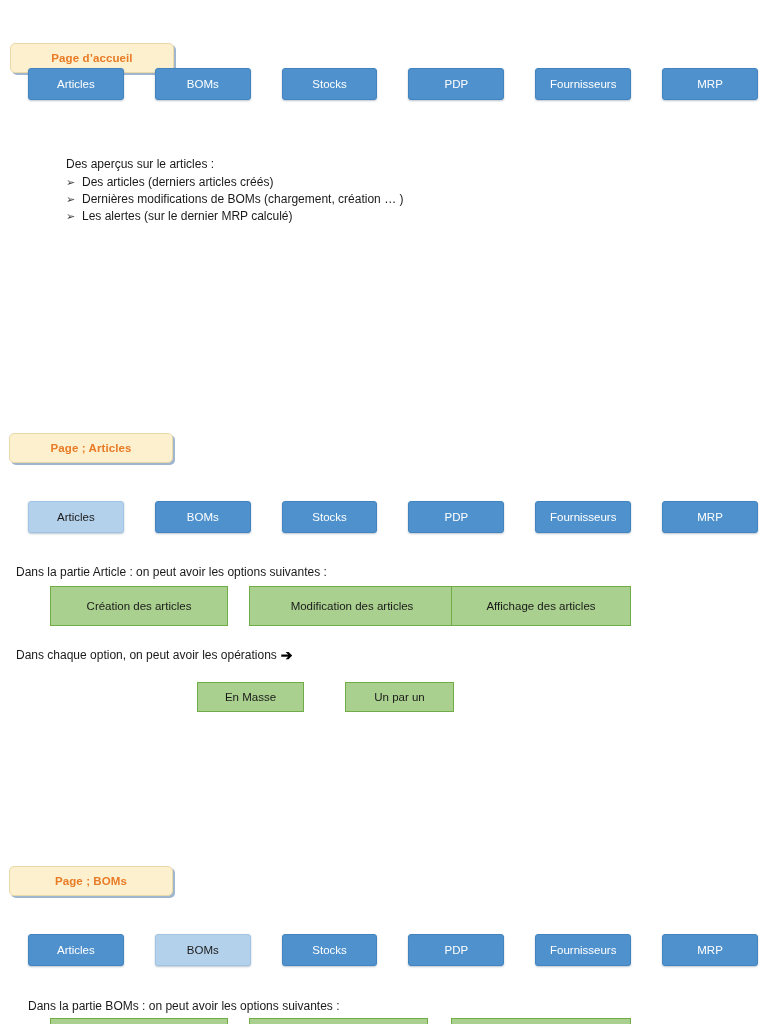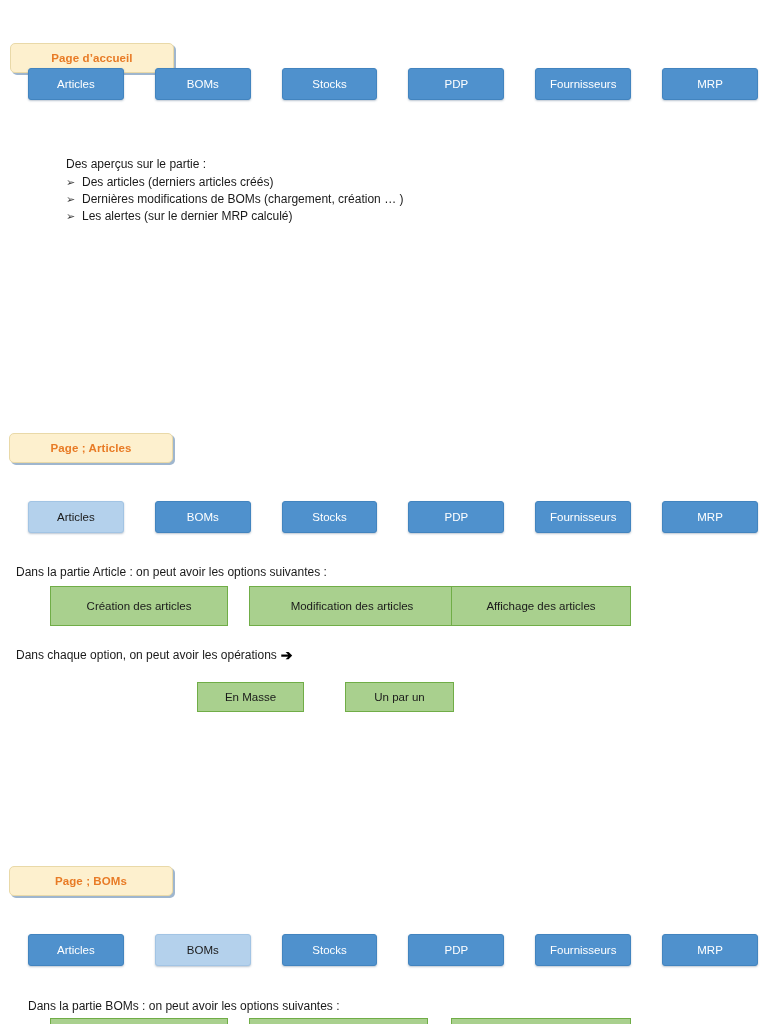--- a/index.html
+++ b/index.html
@@ -142,21 +142,21 @@
     <span>PDP</span>
   </div>
   <div class="nav-btn">
     <span>Fournisseurs</span>
   </div>
   <div class="nav-btn">
     <span>MRP</span>
   </div>
 </div>
 
-<div class="para" style="left:66px; top:156px;">Des aperçus sur le partie :</div>
+<div class="para" style="left:66px; top:156px;">Des aperçus sur le articles :</div>
 
 <div class="bullet-list" style="left:66px; top:174px;">
   <div class="bullet-row">
     <span class="bullet-glyph">➢</span>
     <span>Des articles (derniers articles créés)</span>
   </div>
   <div class="bullet-row">
     <span class="bullet-glyph">➢</span>
     <span>Dernières modifications de BOMs (chargement, création … )</span>
   </div>

